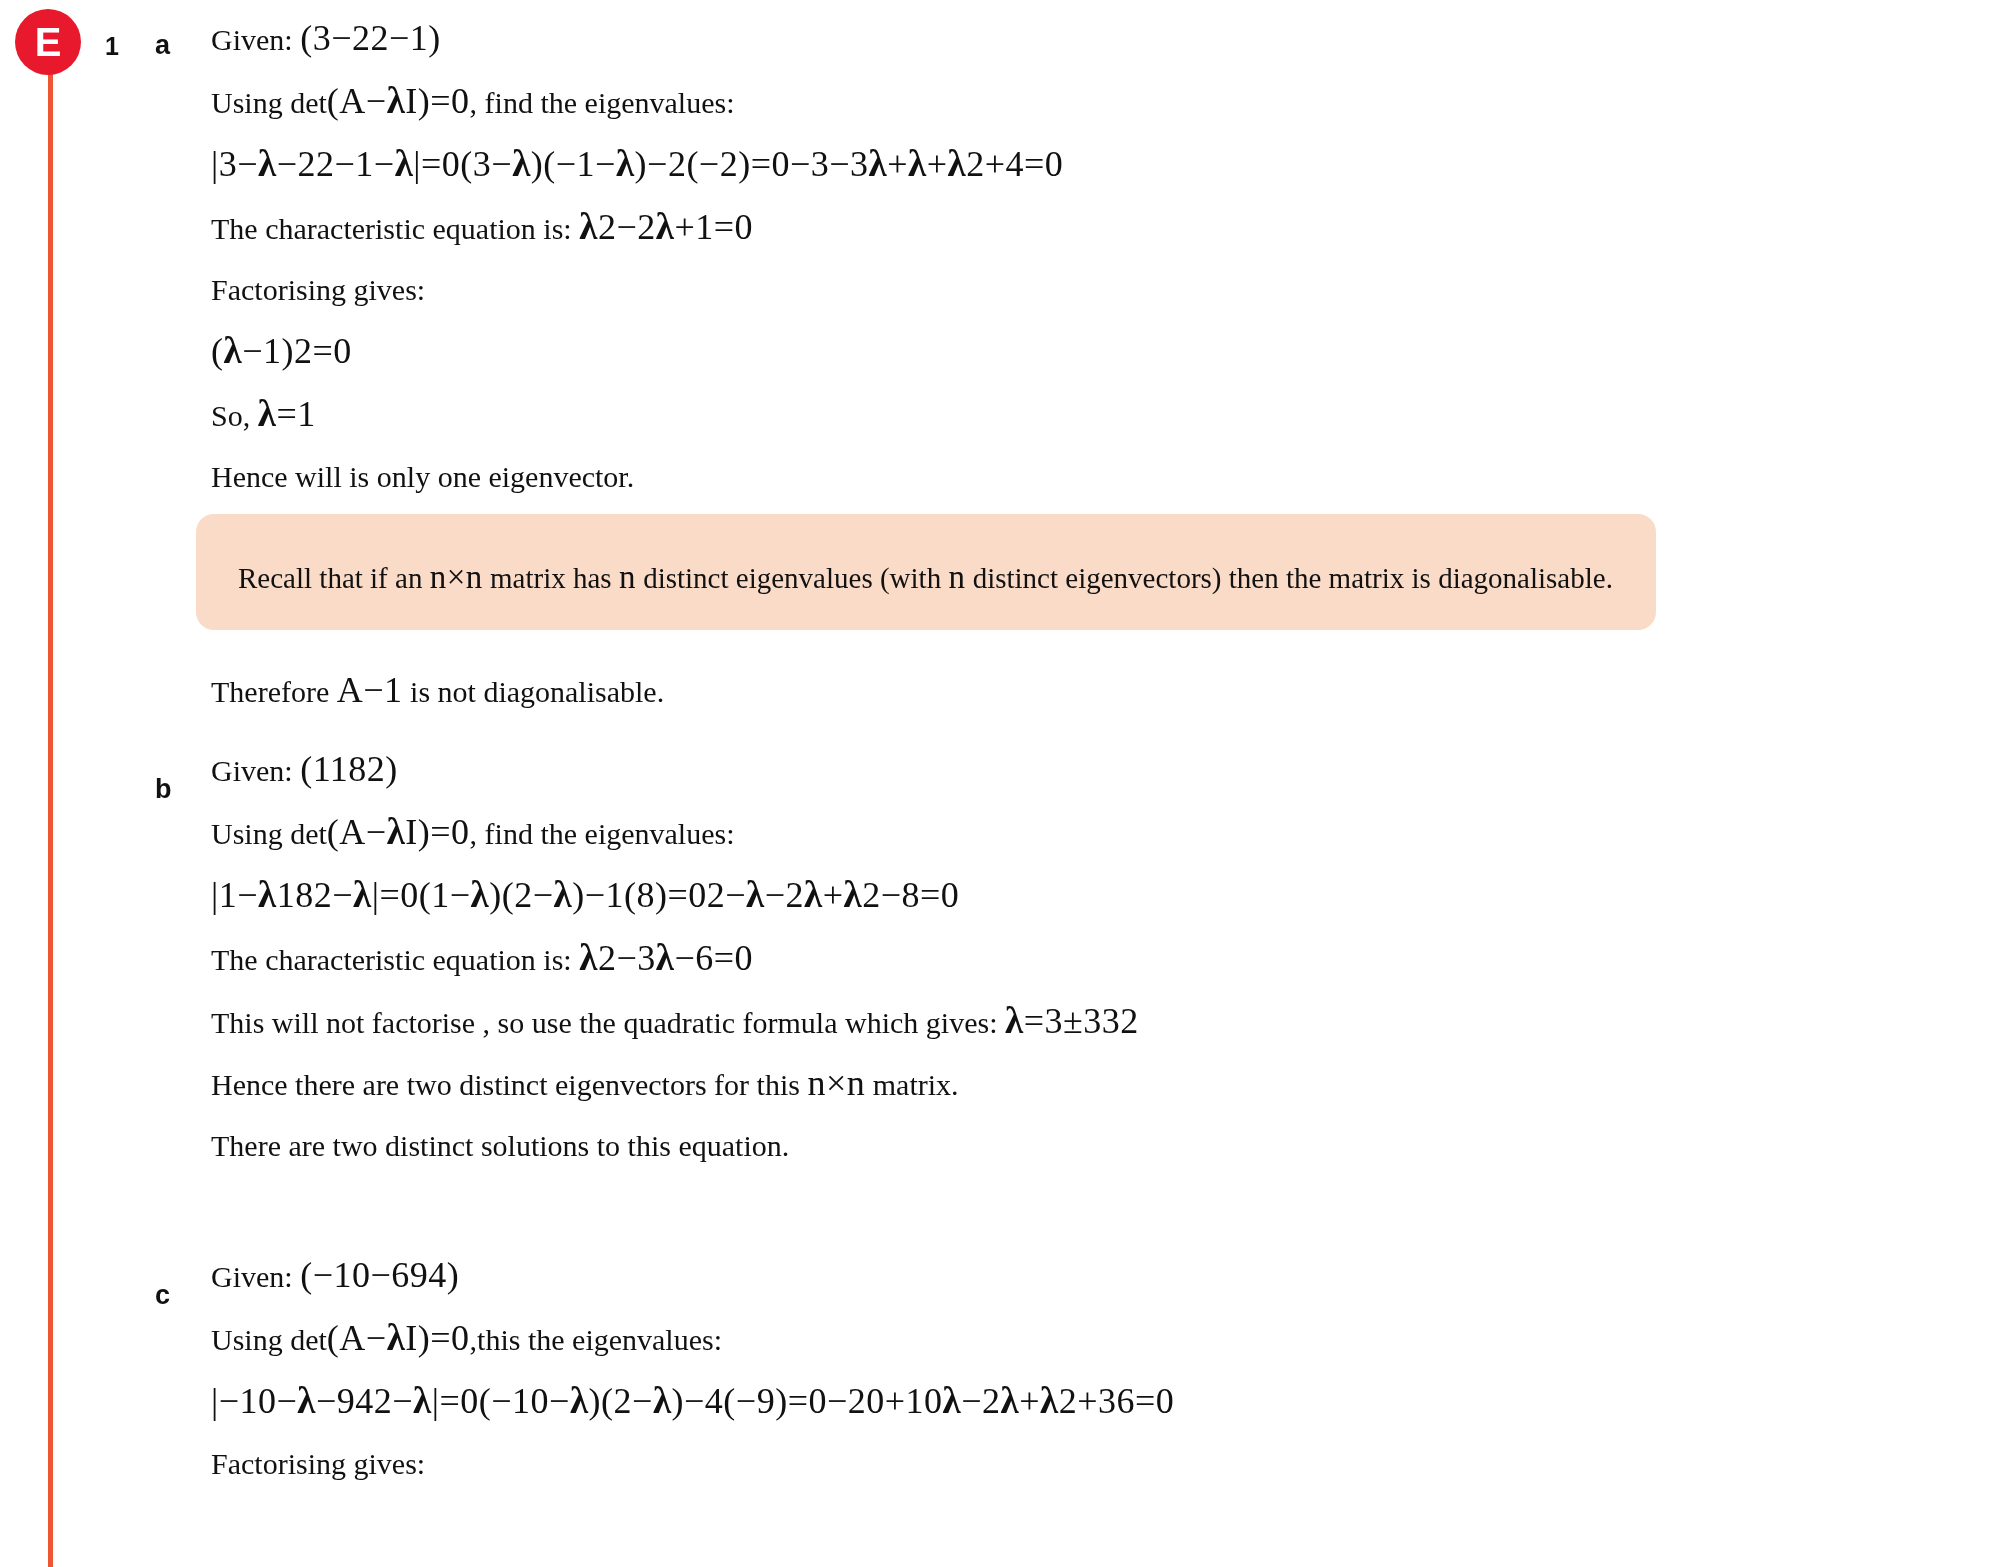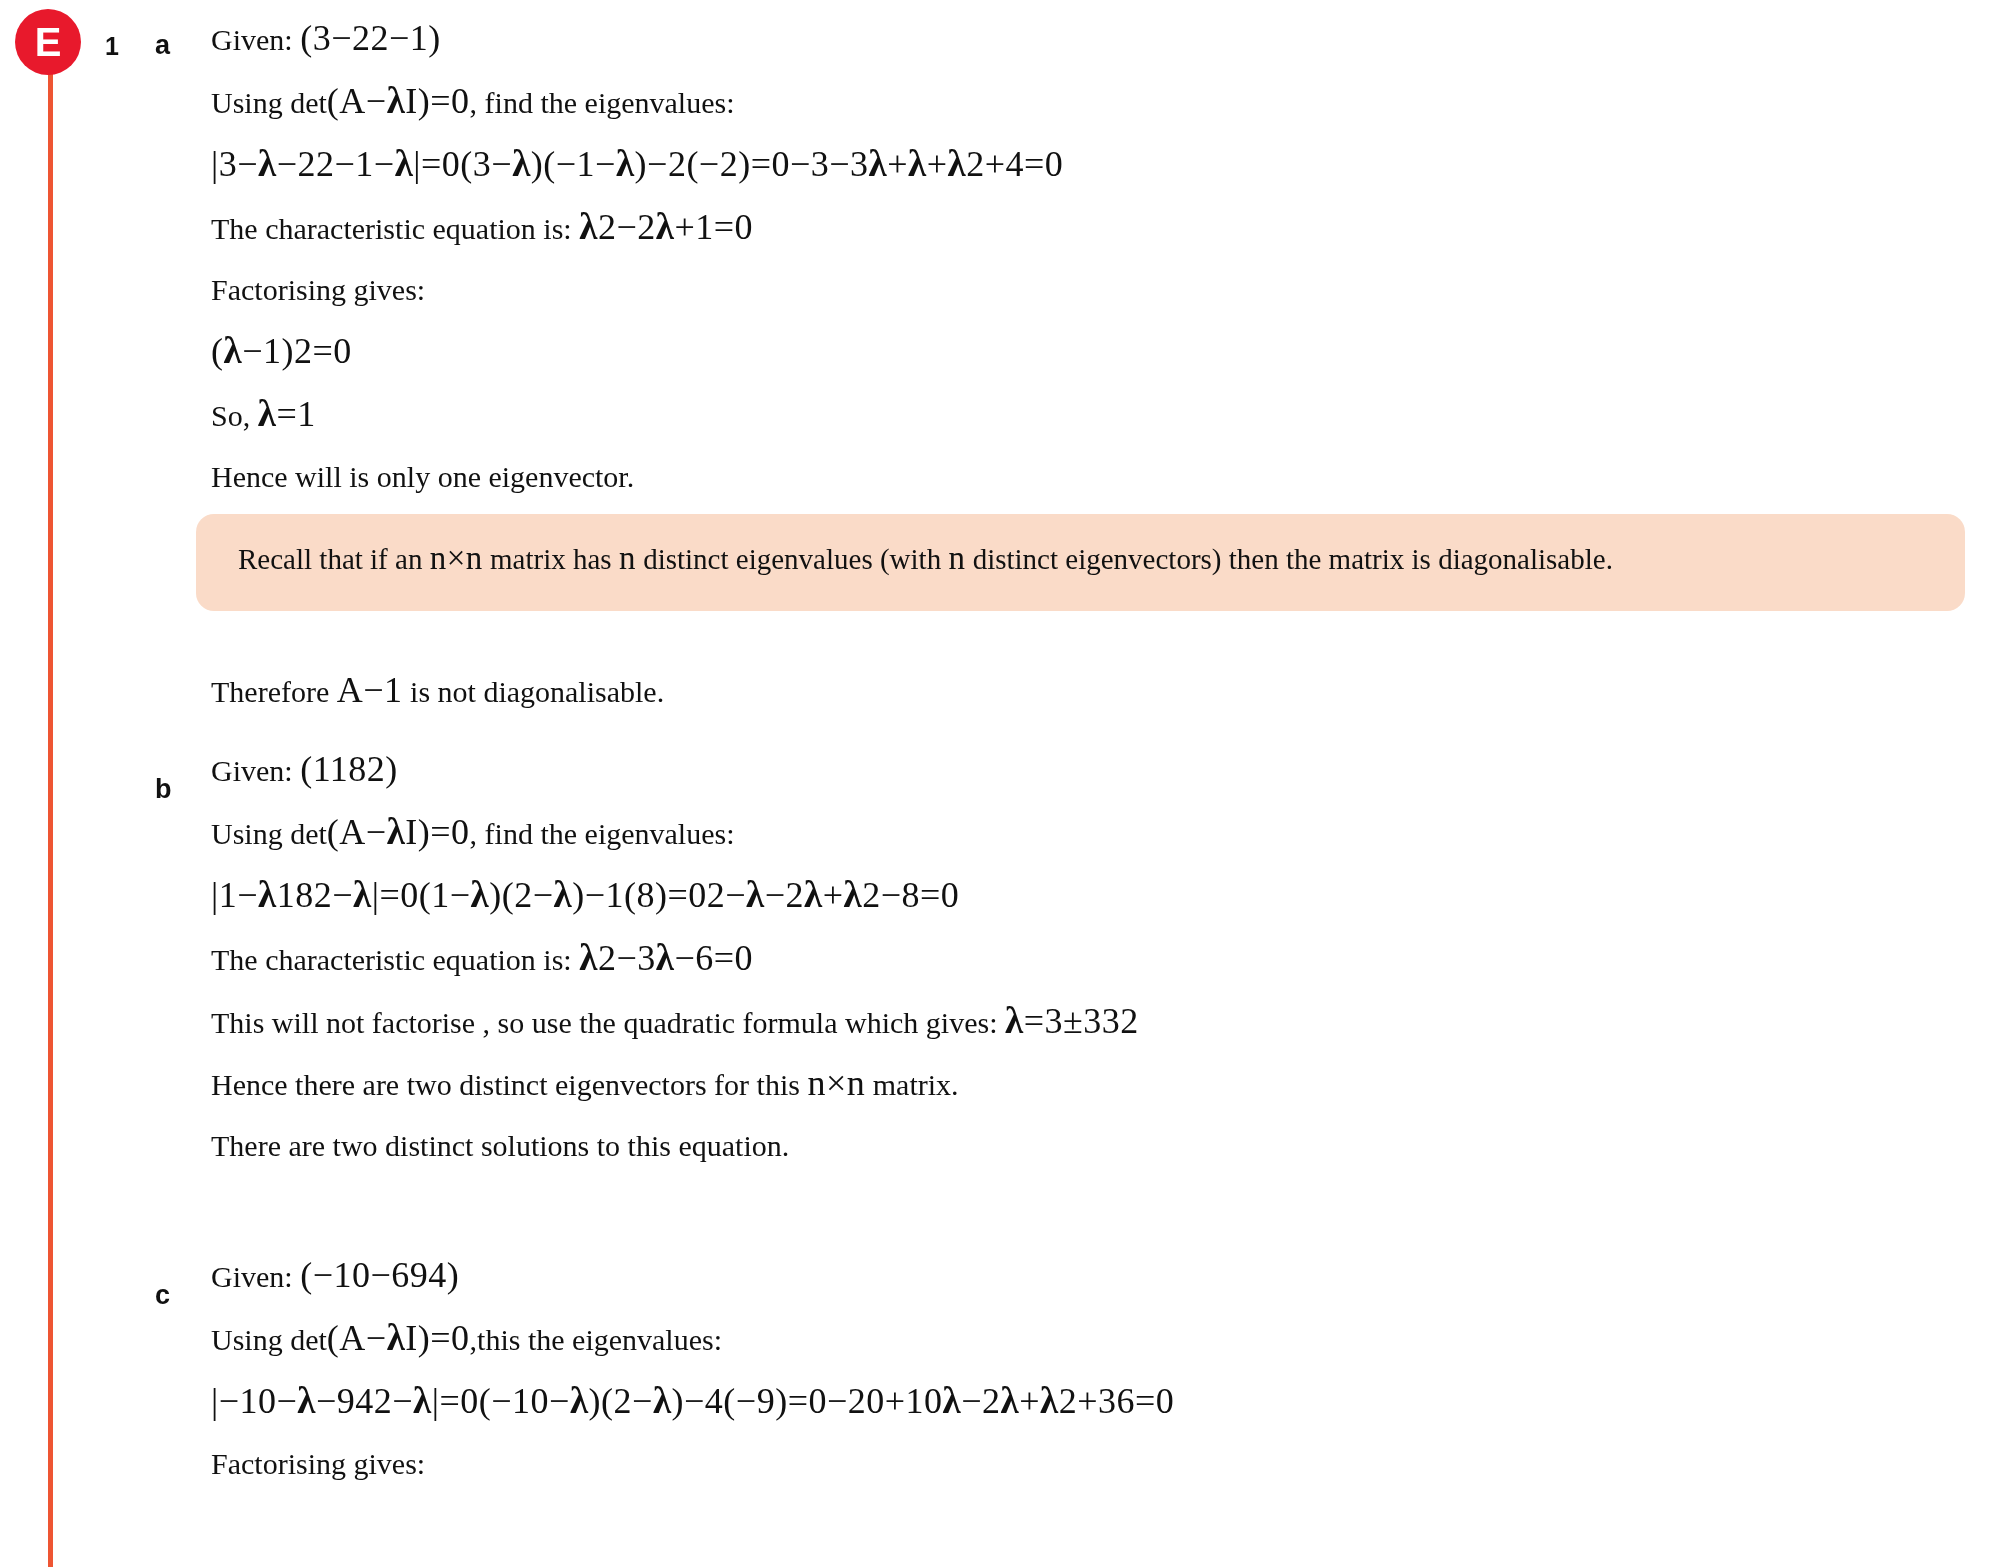--- a/index.html
+++ b/index.html
@@ -95,24 +95,24 @@
   }
   .m .lam {
     font-weight: bold;
     font-size: 37px;
   }
 
   
   .callout {
     position: absolute;
     left: 196px;
-    width: 1769px;
+    width: 1460px;
     background: #fadbc8;
     border-radius: 18px;
-    padding: 22px 42px 30px 42px;
+    padding: 41px 42px 30px 42px;
     box-sizing: border-box;
   }
   .callout .ctext {
     font-size: 29px;
     line-height: 44px;
     color: #111111;
   }
   .callout .m { font-size: 33px; }
 </style>
 </head>

